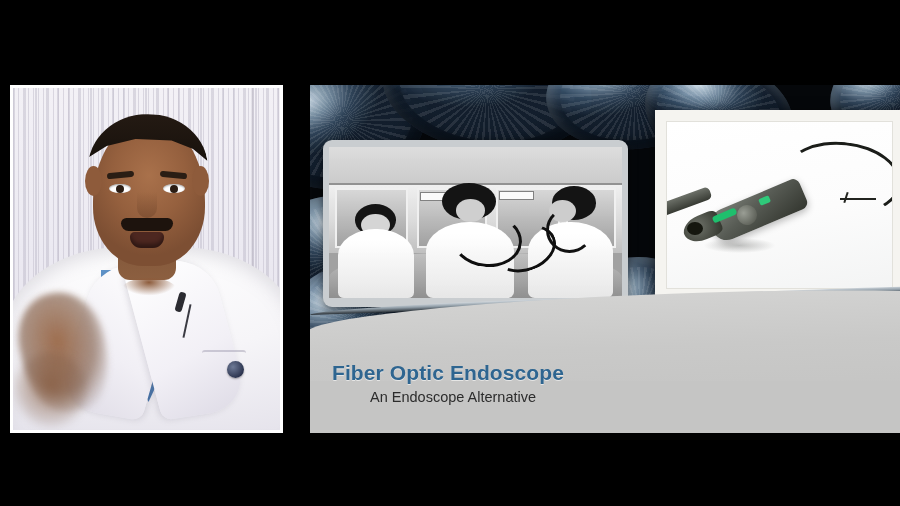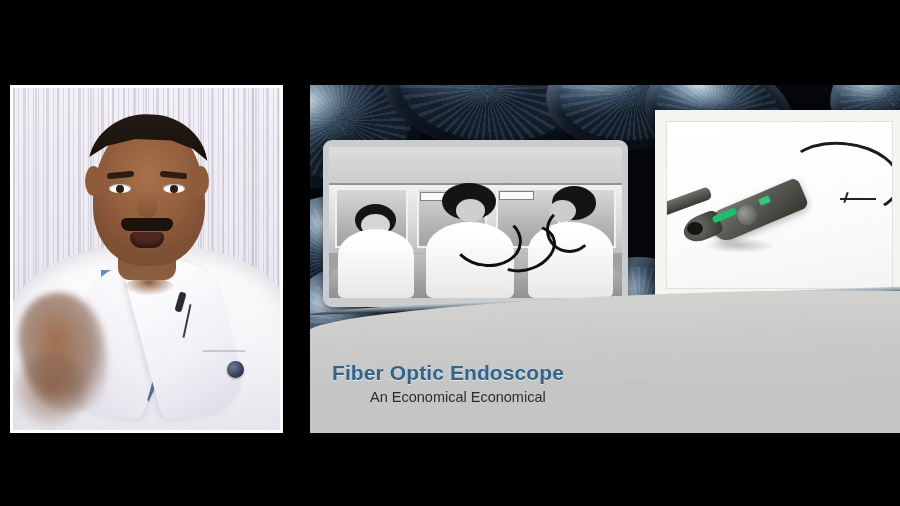--- a/index.html
+++ b/index.html
@@ -516,17 +516,17 @@
         <div class="scope-tip2"></div>
       </div>
     </div>
 
     <div class="band-edge"></div>
     <div class="band"></div>
     <div class="band-flat"></div>
 
     <div id="titleblock">
       <div id="slide-title">Fiber Optic Endoscope</div>
-      <div id="slide-sub">An Economical Economical</div>
+      <div id="slide-sub">An Endoscope Alternative</div>
     </div>
 
   </div>
 </div>
 
 </body></html>

